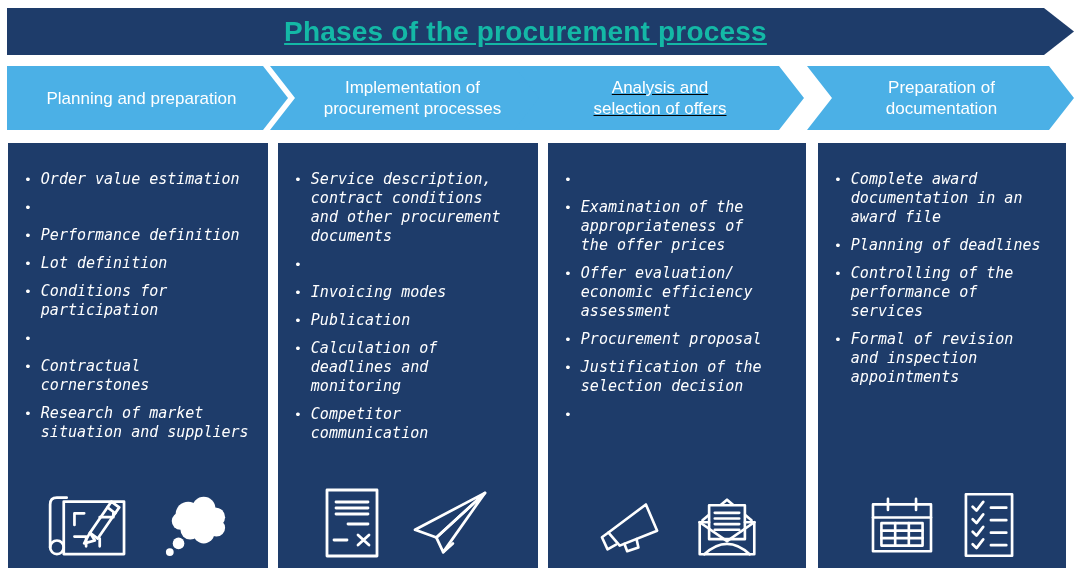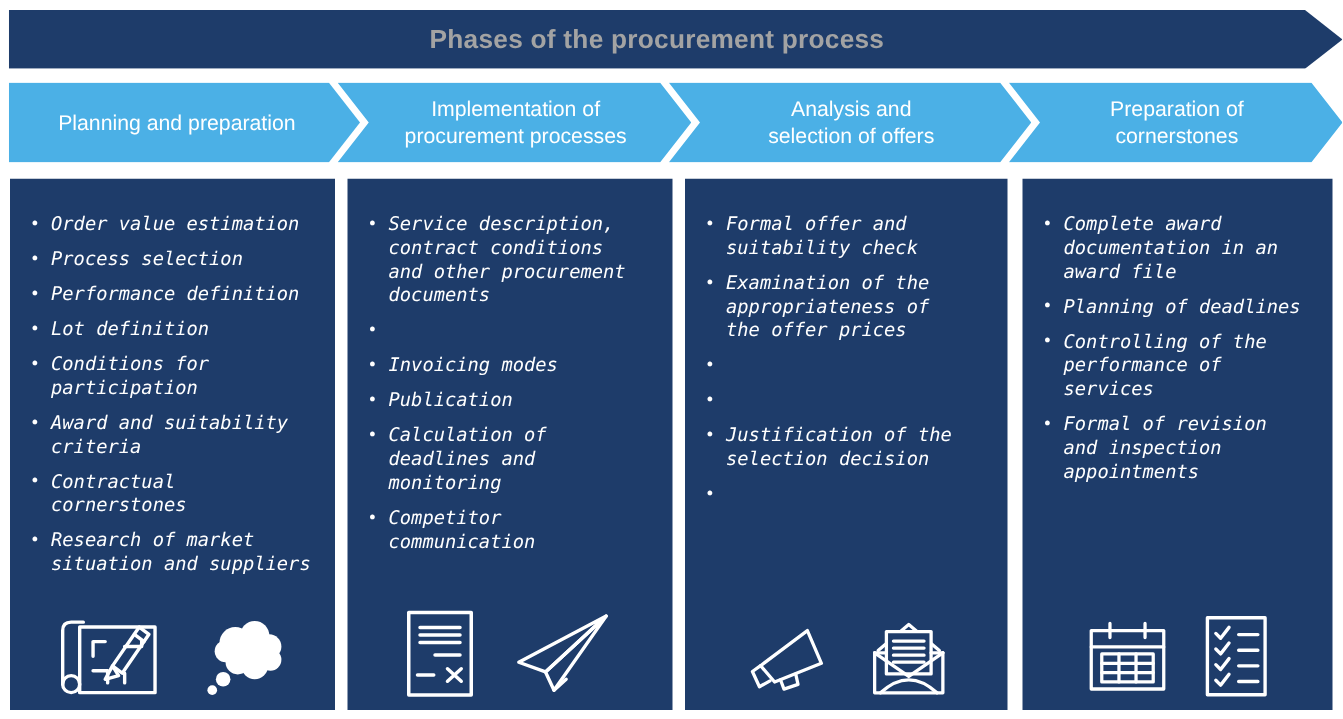--- a/index.html
+++ b/index.html
@@ -3,34 +3,34 @@
 <meta charset="utf-8">
 <style>
   html,body{margin:0;padding:0;background:#ffffff;}
   #stage{position:relative;width:1074px;height:575px;background:#fff;overflow:hidden;
          font-family:"Liberation Sans",sans-serif;}
 
   
   .banner{position:absolute;left:7px;top:8px;width:1067px;height:47px;background:var(--navy,#1e3c6a);
           clip-path:polygon(0 0,calc(100% - 30px) 0,100% 50%,calc(100% - 30px) 100%,0 100%);
           display:flex;align-items:center;justify-content:center;}
-  .banner h1{margin:0;padding-right:30px;color:#a3a3a3;font-size:21px;font-weight:700;letter-spacing:.2px;}
+  .banner h1{margin:0;padding-right:30px;color:#14b8a6;font-size:28px;font-weight:700;letter-spacing:.2px;text-decoration:underline;}
 
   
   .band{position:absolute;left:7px;top:66px;width:1067px;height:64px;}
   .phase{position:absolute;top:0;height:64px;background:var(--blue,#4bb0e6);
          display:flex;align-items:center;justify-content:center;}
   .phase .lbl{color:#fff;font-size:17px;line-height:21px;text-align:center;white-space:pre-line;
               padding:0 28px 0 16px;}
   .phase.first{clip-path:polygon(0 0,calc(100% - 25px) 0,100% 50%,calc(100% - 25px) 100%,0 100%);}
   .phase.notch{clip-path:polygon(0 0,calc(100% - 25px) 0,100% 50%,calc(100% - 25px) 100%,0 100%,25px 50%);}
   .phase.notch .lbl{padding-left:30px;}
   #phase-0{left:0;width:281px;}
   #phase-1{left:263px;width:283px;}
-  #phase-2{left:528px;width:290px;}
+  #phase-2{left:507px;width:290px;text-decoration:underline;}
   #phase-3{left:800px;width:267px;}
 
   
   .col{position:absolute;top:143px;height:425px;background:var(--navy,#1e3c6a);}
   #col-0{left:8px;width:260px;}
   #col-1{left:278px;width:260px;}
   #col-2{left:548px;width:258px;}
   #col-3{left:818px;width:248px;}
   .col ul{list-style:none;margin:0;padding:27px 8px 0 16px;}
   .bullet-item{display:flex;gap:9px;margin-bottom:9px;color:#fff;
@@ -61,51 +61,48 @@
     <div id="phase-1" class="phase notch">
       <div class="lbl">Implementation of
 procurement processes</div>
     </div>
     <div id="phase-2" class="phase notch">
       <div class="lbl">Analysis and
 selection of offers</div>
     </div>
     <div id="phase-3" class="phase notch">
       <div class="lbl">Preparation of
-cornerstones</div>
+documentation</div>
     </div>
   </div>
 
   <div id="col-0" class="col">
     <ul>
         <li class="bullet-item">
           <span class="marker">•</span>
           <span class="text">Order value estimation</span>
         </li>
         <li class="bullet-item">
           <span class="marker">•</span>
-          <span class="text">Process selection</span>
         </li>
         <li class="bullet-item">
           <span class="marker">•</span>
           <span class="text">Performance definition</span>
         </li>
         <li class="bullet-item">
           <span class="marker">•</span>
           <span class="text">Lot definition</span>
         </li>
         <li class="bullet-item">
           <span class="marker">•</span>
           <span class="text">Conditions for
 participation</span>
         </li>
         <li class="bullet-item">
           <span class="marker">•</span>
-          <span class="text">Award and suitability
-criteria</span>
         </li>
         <li class="bullet-item">
           <span class="marker">•</span>
           <span class="text">Contractual
 cornerstones</span>
         </li>
         <li class="bullet-item">
           <span class="marker">•</span>
           <span class="text">Research of market
 situation and suppliers</span>
@@ -197,34 +194,36 @@
       </g>
     </svg>
         </span>
     </div>
   </div>
 
   <div id="col-2" class="col">
     <ul>
         <li class="bullet-item">
           <span class="marker">•</span>
-          <span class="text">Formal offer and
-suitability check</span>
         </li>
         <li class="bullet-item">
           <span class="marker">•</span>
           <span class="text">Examination of the
 appropriateness of
 the offer prices</span>
         </li>
         <li class="bullet-item">
           <span class="marker">•</span>
-        </li>
-        <li class="bullet-item">
-          <span class="marker">•</span>
+          <span class="text">Offer evaluation/
+economic efficiency
+assessment</span>
+        </li>
+        <li class="bullet-item">
+          <span class="marker">•</span>
+          <span class="text">Procurement proposal</span>
         </li>
         <li class="bullet-item">
           <span class="marker">•</span>
           <span class="text">Justification of the
 selection decision</span>
         </li>
         <li class="bullet-item">
           <span class="marker">•</span>
         </li>
       </ul>

